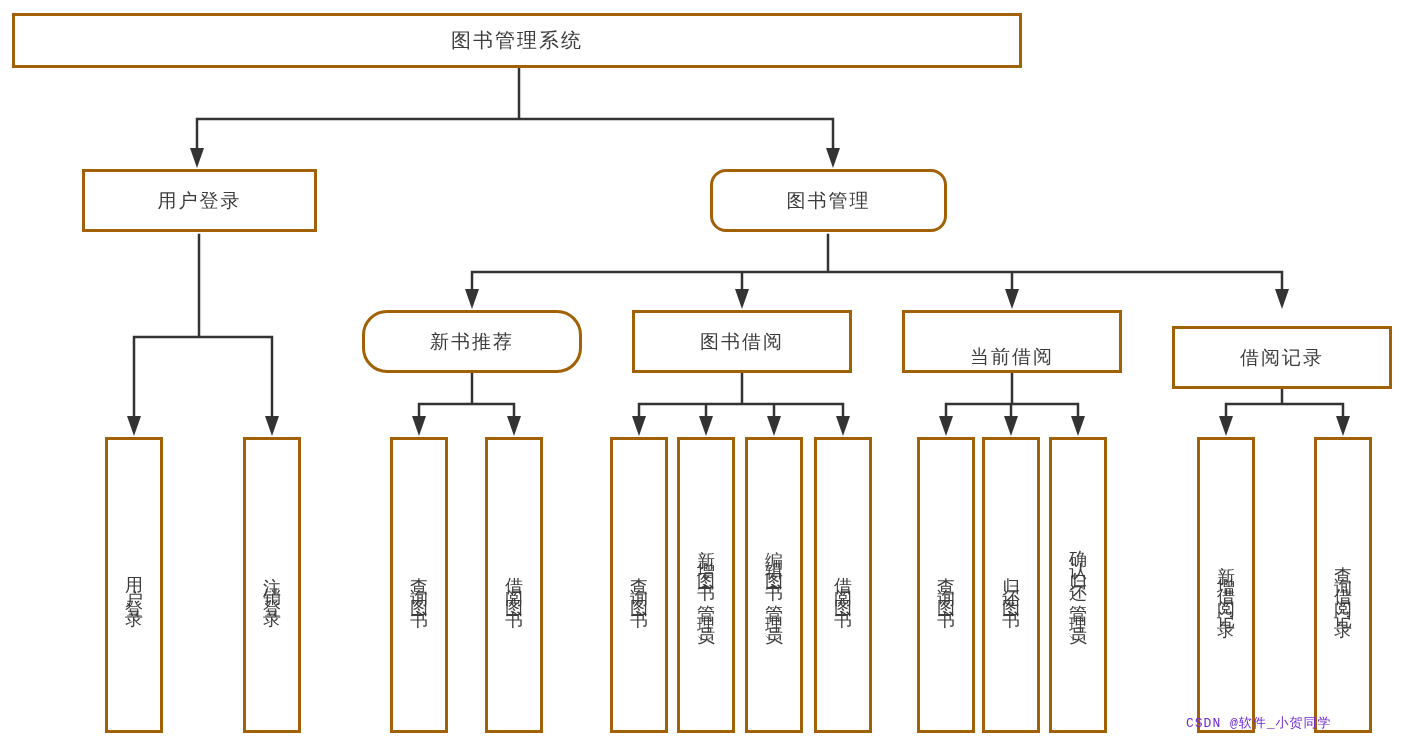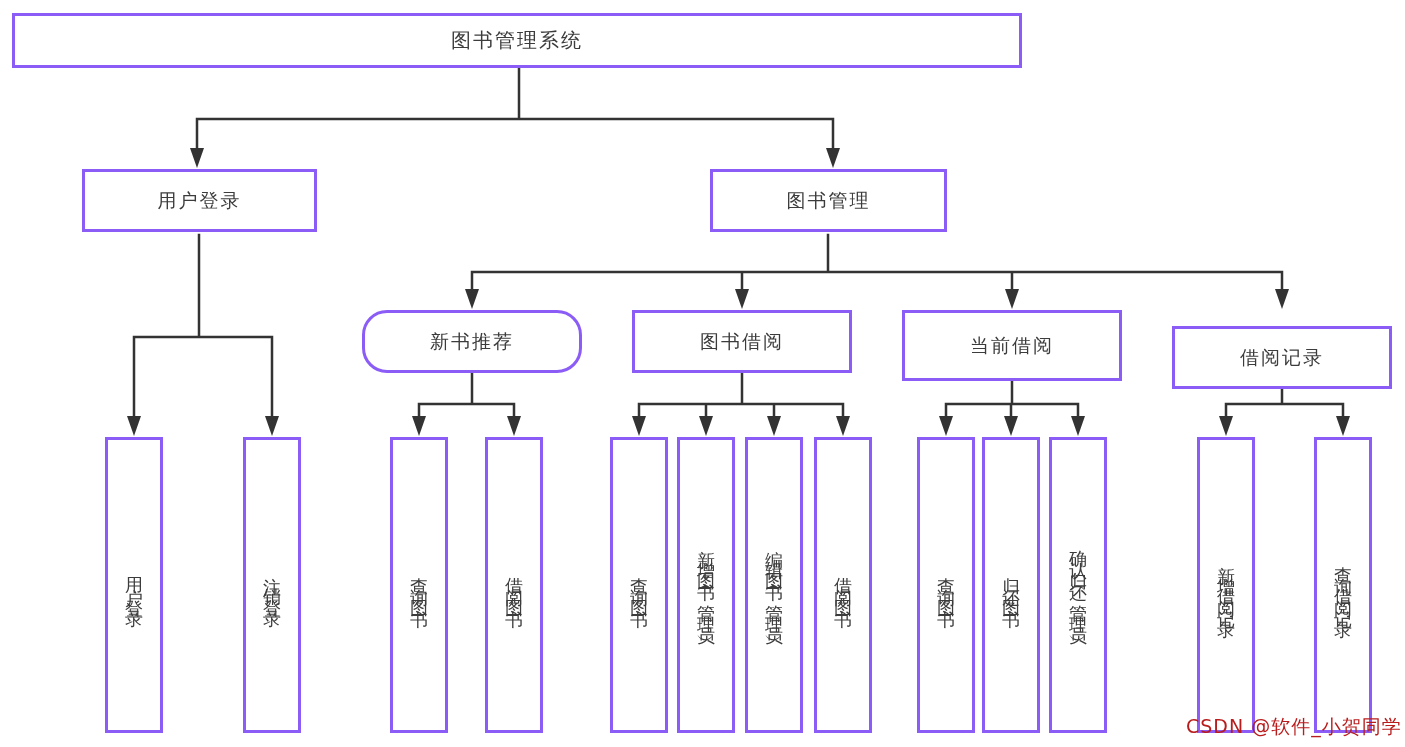--- a/index.html
+++ b/index.html
@@ -8,45 +8,46 @@
     width: 1405px;
     height: 747px;
     background: #ffffff;
     font-family: "DejaVu Sans", sans-serif;
     overflow: hidden;
   }
   .wires { position: absolute; left: 0; top: 0; z-index: 1; }
   .node {
     position: absolute;
     box-sizing: border-box;
-    border: 3px solid #8b5cf6;
+    border: 3px solid #a16207;
     background: #ffffff;
     display: flex;
     align-items: center;
     justify-content: center;
     color: #3c3c3c;
     z-index: 2;
   }
   .h-node { font-size: 19px; letter-spacing: 2px; white-space: nowrap; }
   .root-node { font-size: 20px; }
   .v-node span {
     writing-mode: vertical-rl;
     text-orientation: mixed;
     font-size: 18px;
     letter-spacing: 11px;
     line-height: 1;
     white-space: nowrap;
   }
   .watermark {
     position: absolute;
     z-index: 3;
-    font-size: 19px;
+    font-size: 13px;
     letter-spacing: 1px;
-    color: #b91c1c;
+    color: #6d28d9;
     white-space: nowrap;
+    font-family: Liberation Mono, monospace;
   }
 </style>
 </head>
 <body>
 
 <div class="canvas">
 
   <svg class="wires" width="1405" height="747" viewBox="0 0 1405 747">
     <g stroke="#333333" stroke-width="2.5" fill="none" stroke-linecap="square">
 
@@ -87,31 +88,31 @@
     </g>
   </svg>
 
   <div class="node h-node root-node" style="left:12px; top:13px; width:1010px; height:55px;">
     <span>图书管理系统</span>
   </div>
 
   <div class="node h-node" style="left:82px; top:169px; width:235px; height:63px;">
     <span>用户登录</span>
   </div>
-  <div class="node h-node" style="left:710px; top:169px; width:237px; height:63px;">
+  <div class="node h-node" style="left:710px; top:169px; width:237px; height:63px;border-radius:16px;">
     <span>图书管理</span>
   </div>
 
   <div class="node h-node" style="left:362px; top:310px; width:220px; height:63px;border-radius:25px;">
     <span>新书推荐</span>
   </div>
   <div class="node h-node" style="left:632px; top:310px; width:220px; height:63px;">
     <span>图书借阅</span>
   </div>
-  <div class="node h-node" style="left:902px; top:310px; width:220px; height:71px;">
+  <div class="node h-node" style="left:902px; top:310px; width:220px; height:63px;align-items:flex-end;">
     <span>当前借阅</span>
   </div>
   <div class="node h-node" style="left:1172px; top:310px; width:220px; height:63px;margin-top:16px;">
     <span>借阅记录</span>
   </div>
 
   <div class="node v-node" style="left:105px; top:437px; width:58px; height:296px;">
     <span>用户登录</span>
   </div>
   <div class="node v-node" style="left:243px; top:437px; width:58px; height:296px;">

